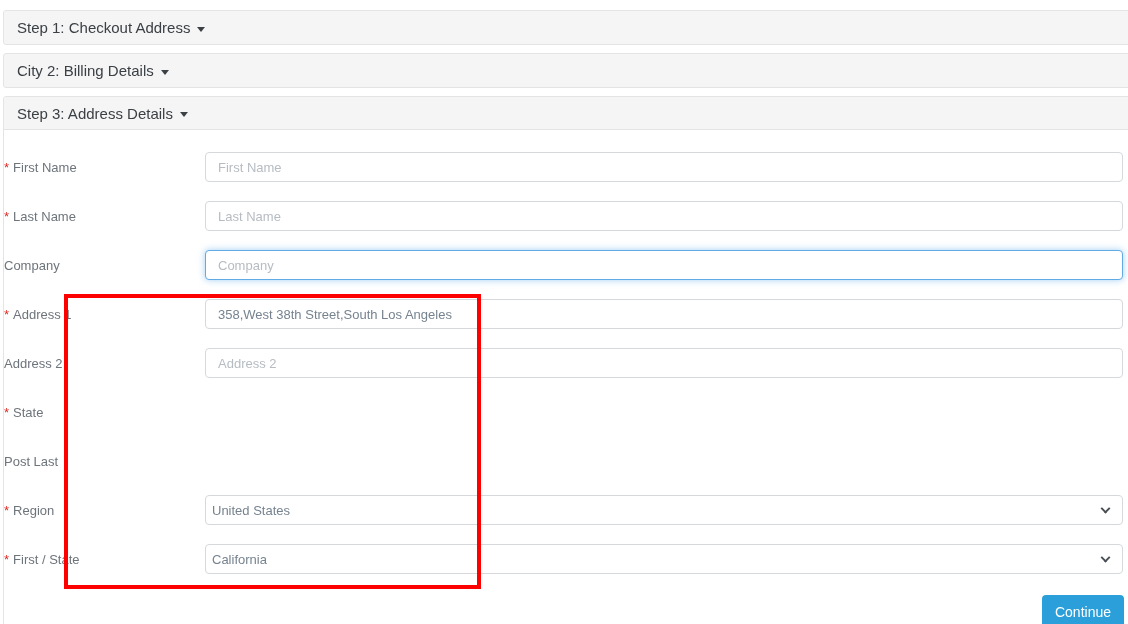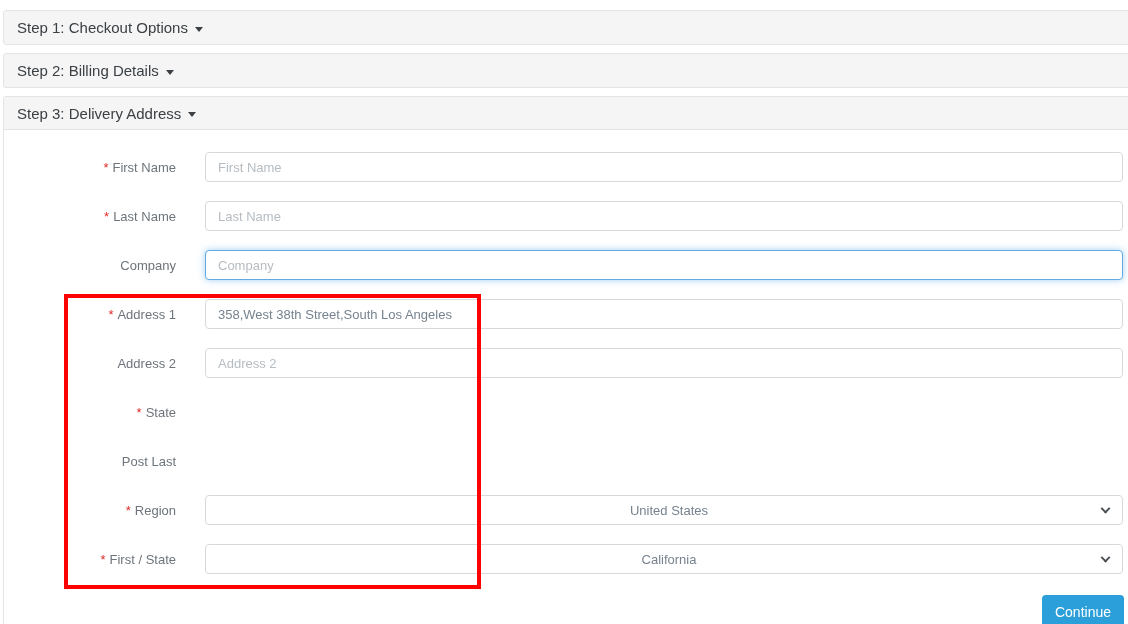--- a/index.html
+++ b/index.html
@@ -53,21 +53,20 @@
 
   
   .form-row {
     display: flex;
     align-items: center;
     height: 30px;
     margin-bottom: 19px;
   }
   .label-col {
     width: 172px;
-    text-align: right;
     font-size: 13px;
     color: #6d747b;
     flex: 0 0 172px;
   }
   .req {
     color: #e02b27;
     margin-right: 4px;
     font-size: 13px;
   }
   .field-col {
@@ -91,22 +90,21 @@
   }
   .form-control::placeholder { color: #b6bcc2; opacity: 1; }
   .form-control.focused {
     border-color: #61aae4;
     box-shadow: 0 0 7px rgba(82, 168, 236, 0.55);
   }
   select.form-control {
     -webkit-appearance: none;
     -moz-appearance: none;
     appearance: none;
-    padding-left: 22px;
-    text-align: center;
+    padding-left: 6px;
   }
   .chevron-down {
     position: absolute;
     right: 14px;
     top: 50%;
     width: 7px;
     height: 7px;
     border-right: 2px solid #4a4f54;
     border-bottom: 2px solid #4a4f54;
     transform: translateY(-70%) rotate(45deg);
@@ -141,35 +139,35 @@
     border: 4px solid #fd0100;
     pointer-events: none;
     z-index: 20;
   }
 </style>
 </head>
 <body>
 
 <div class="panel">
   <div class="panel-header">
-    <span>Step 1: Checkout Options</span>
+    <span>Step 1: Checkout Address</span>
     <span class="caret"></span>
   </div>
 </div>
 
 <div class="panel">
   <div class="panel-header">
-    <span>Step 2: Billing Details</span>
+    <span>City 2: Billing Details</span>
     <span class="caret"></span>
   </div>
 </div>
 
 <div class="panel open">
   <div class="panel-header">
-    <span>Step 3: Delivery Address</span>
+    <span>Step 3: Address Details</span>
     <span class="caret"></span>
   </div>
 
   <div class="panel-body">
 
     <div class="form-row">
       <div class="label-col">
         <span class="req">*</span><span>First Name</span>
       </div>
       <div class="field-col">

